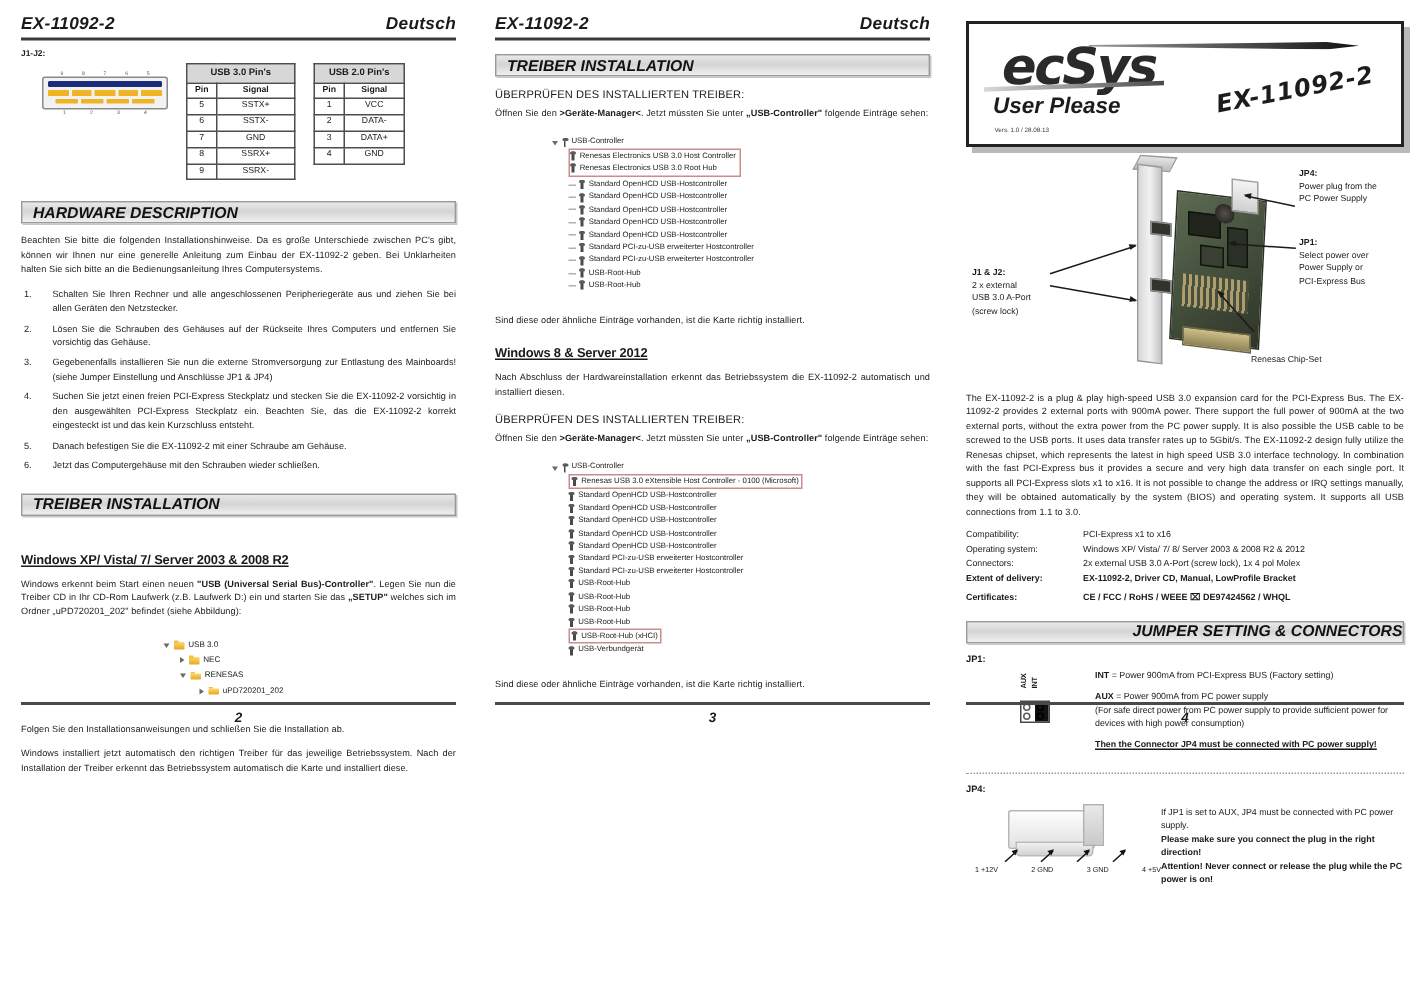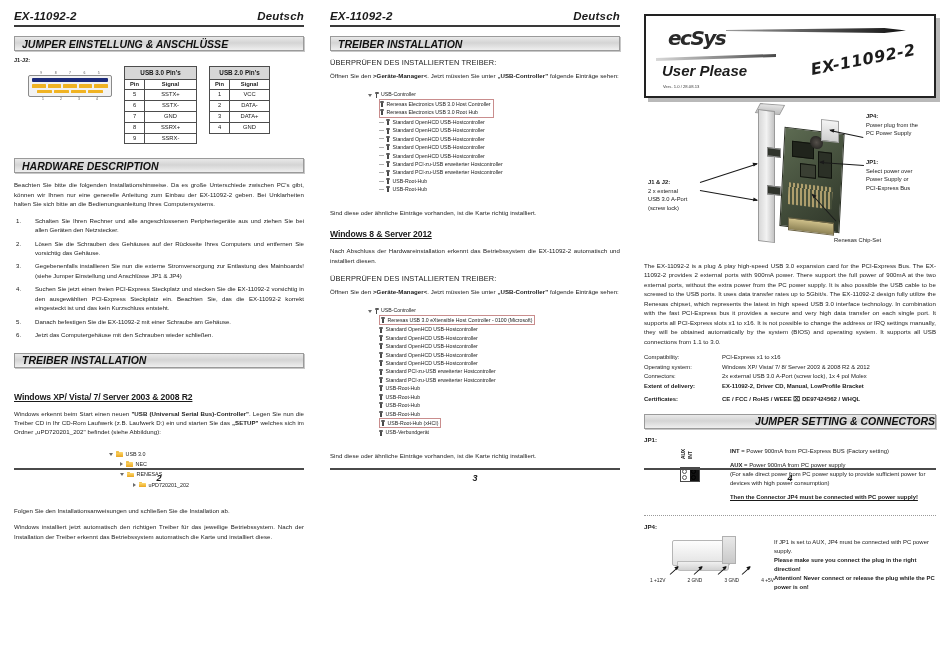--- a/index.html
+++ b/index.html
@@ -151,21 +151,21 @@
   .page-mid .footer   { left: 14px; right: 12px; }
   .page-right .footer { left: 12px; right: 14px; }
 
   
   .titlebox {
     position: relative; border: 2px solid #222; height: 84px; background: #fff;
     box-shadow: 4px 4px 0 #b9b9b9; margin-top: 4px; overflow: hidden;
   }
   .logo {
     position: absolute; left: 22px; top: 12px;
-    font-size: 20px; font-weight: bold; font-style: italic;
+    font-size: 34px; font-weight: bold; font-style: italic;
     letter-spacing: -1.5px; color: #2a2a2a; line-height: 1;
     font-family: "DejaVu Sans", sans-serif;
   }
   .logo-swoosh {
     position: absolute; left: 10px; top: 40px; width: 120px; height: 3px;
     background: linear-gradient(to right,#d8d8d8,#4a4a4a);
     transform: skewY(-2deg);
   }
   .logo-swoosh2 {
     position: absolute; left: 80px; top: 12px; width: 180px; height: 5px;
@@ -318,23 +318,20 @@
 
 <div class="sheet">
 
   <div class="page page-left">
     <div class="pg-head">
       <span>EX-11092-2</span>
       <span>Deutsch</span>
     </div>
     <div class="hr-thick"></div>
 
-    <div class="sect">
-      <span>JUMPER EINSTELLUNG &amp; ANSCHLÜSSE</span>
-    </div>
 
     <div class="lbl-small">J1-J2:</div>
 
     <div style="display:flex;align-items:flex-start;">
       <div class="usbconn">
         <div class="usb-topnums">
           <span>9</span>
           <span>8</span>
           <span>7</span>
           <span>6</span>

